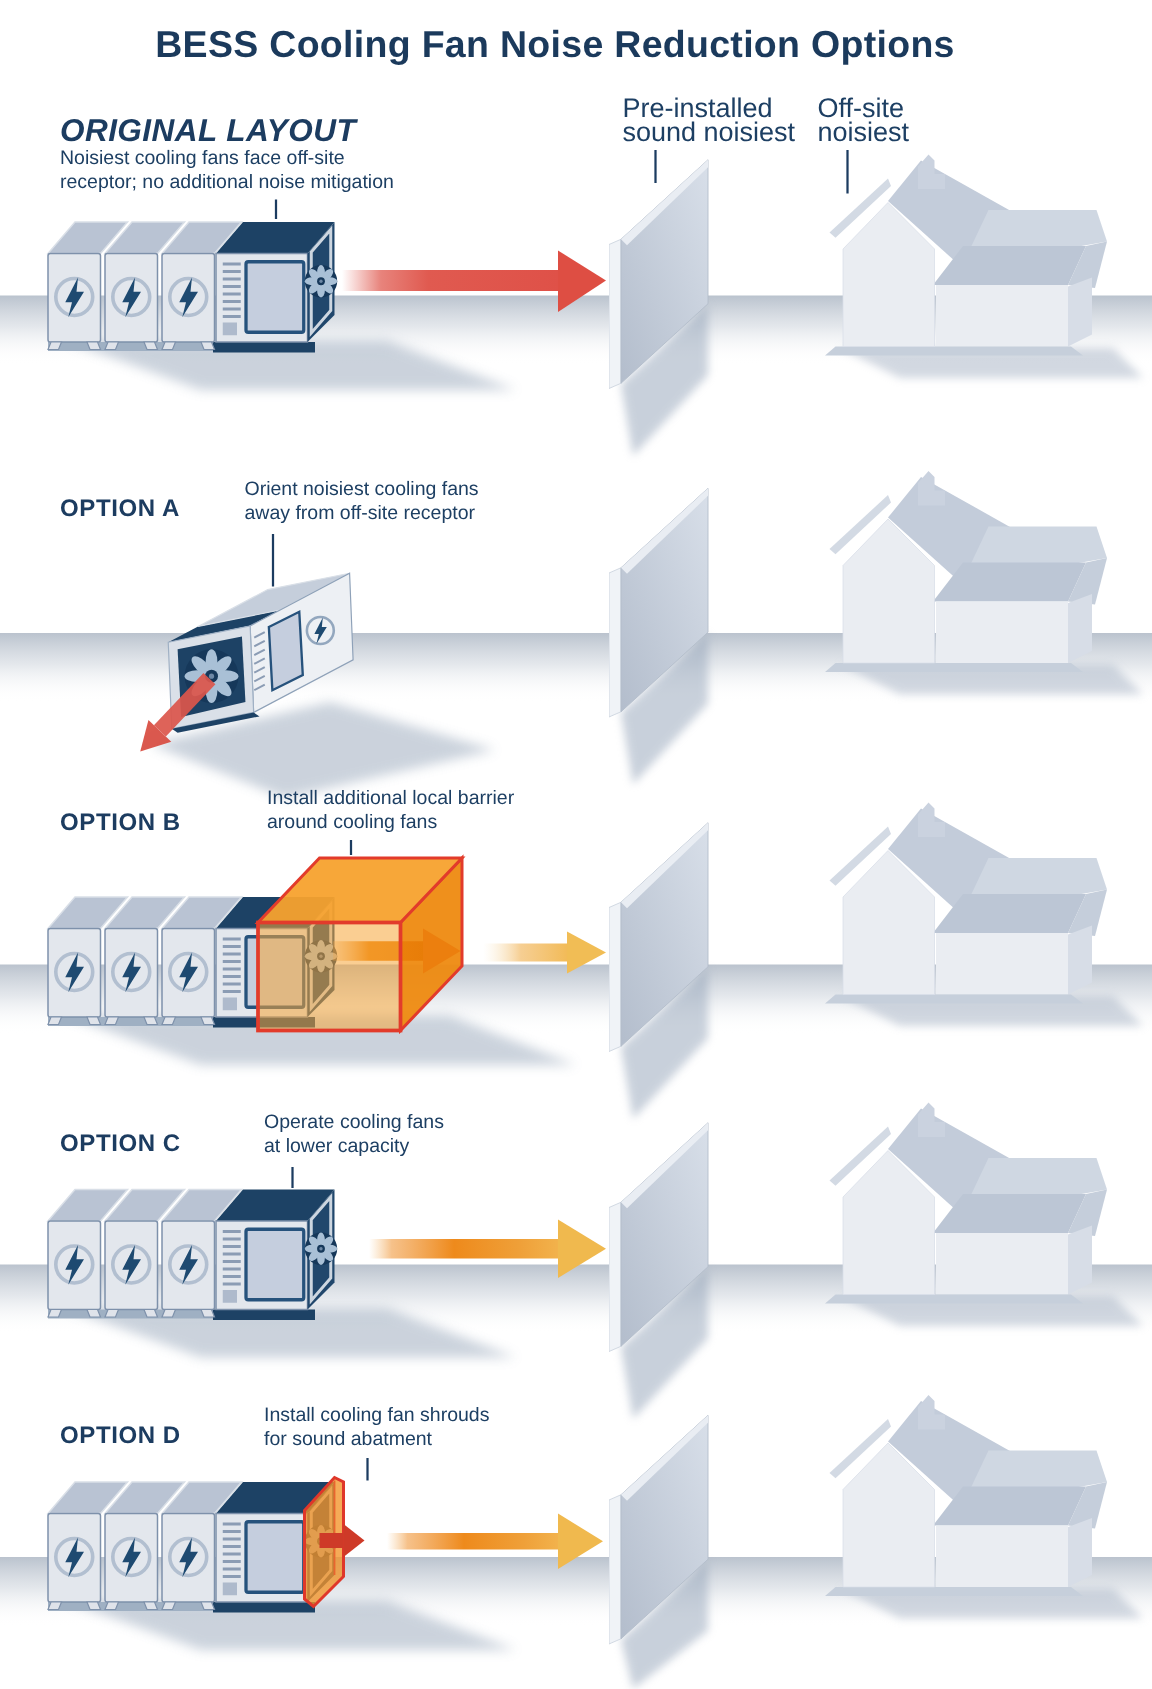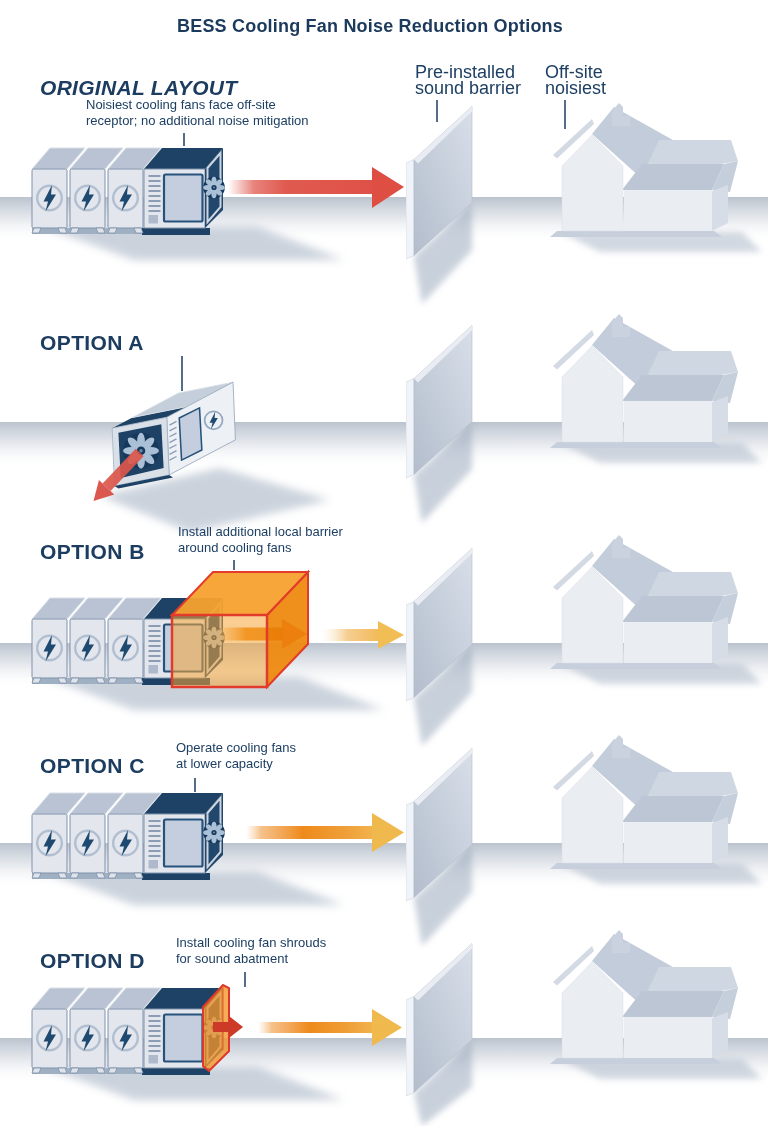--- a/index.html
+++ b/index.html
@@ -1,21 +1,21 @@
 <!DOCTYPE html>
 <html><head>
 <meta charset="utf-8">
 <style>
   html,body{margin:0;padding:0;background:#ffffff;}
   #stage{position:relative;width:768px;height:1126px;background:#ffffff;overflow:hidden;
          font-family:"Liberation Sans","DejaVu Sans",sans-serif;}
   #gfx{position:absolute;left:0;top:0;}
   .txt{position:absolute;color:#1d3f63;}
-  .title{left:0;top:16px;width:740px;text-align:center;font-size:18px;font-weight:bold;color:#1b3a5c;letter-spacing:.2px;}
-  .sec-label{font-size:21px;font-weight:bold;letter-spacing:.4px;color:#1c3c60;}
+  .title{left:0;top:16px;width:740px;text-align:center;font-size:25px;font-weight:bold;color:#1b3a5c;letter-spacing:.2px;}
+  .sec-label{font-size:16px;font-weight:bold;letter-spacing:.4px;color:#1c3c60;}
   .sec-label.italic{font-size:21px;font-style:italic;letter-spacing:.3px;}
   .desc{font-size:13px;line-height:15.5px;color:#1d3f63;}
   .callout{font-size:18px;line-height:15.5px;color:#1d3f63;}
 </style>
 </head>
 <body>
 
 <div id="stage">
 
 <svg id="gfx" width="768" height="1126" viewBox="0 0 768 1126">
@@ -268,35 +268,39 @@
     <line x1="182" y1="356" x2="182" y2="391"></line>
     <line x1="234" y1="560" x2="234" y2="570"></line>
     <line x1="195" y1="778" x2="195" y2="792"></line>
     <line x1="245" y1="972" x2="245" y2="987"></line>
   </g>
 </svg>
 
 <div class="txt title">BESS Cooling Fan Noise Reduction Options</div>
 
 <div class="txt sec-label italic" style="left:40px;top:76px;">ORIGINAL LAYOUT</div>
-<div class="txt desc" style="left:40px;top:97px;margin-left:46px;">
+<div class="txt desc" style="left:40px;top:97px;">
   <div>Noisiest cooling fans face off-site</div>
   <div>receptor; no additional noise mitigation</div>
 </div>
 
 <div class="txt callout" style="left:415px;top:65px;">
   <div>Pre-installed</div>
-  <div>sound barrier</div>
+  <div>sound noisiest</div>
 </div>
 <div class="txt callout" style="left:545px;top:65px;">
   <div>Off-site</div>
   <div>noisiest</div>
 </div>
 
 <div class="txt sec-label" style="left:40px;top:331px;">OPTION A</div>
+<div class="txt desc" style="left:163px;top:318px;">
+  <div>Orient noisiest cooling fans</div>
+  <div>away from off-site receptor</div>
+</div>
 
 <div class="txt sec-label" style="left:40px;top:540px;">OPTION B</div>
 <div class="txt desc" style="left:178px;top:524px;">
   <div>Install additional local barrier</div>
   <div>around cooling fans</div>
 </div>
 
 <div class="txt sec-label" style="left:40px;top:754px;">OPTION C</div>
 <div class="txt desc" style="left:176px;top:740px;">
   <div>Operate cooling fans</div>

